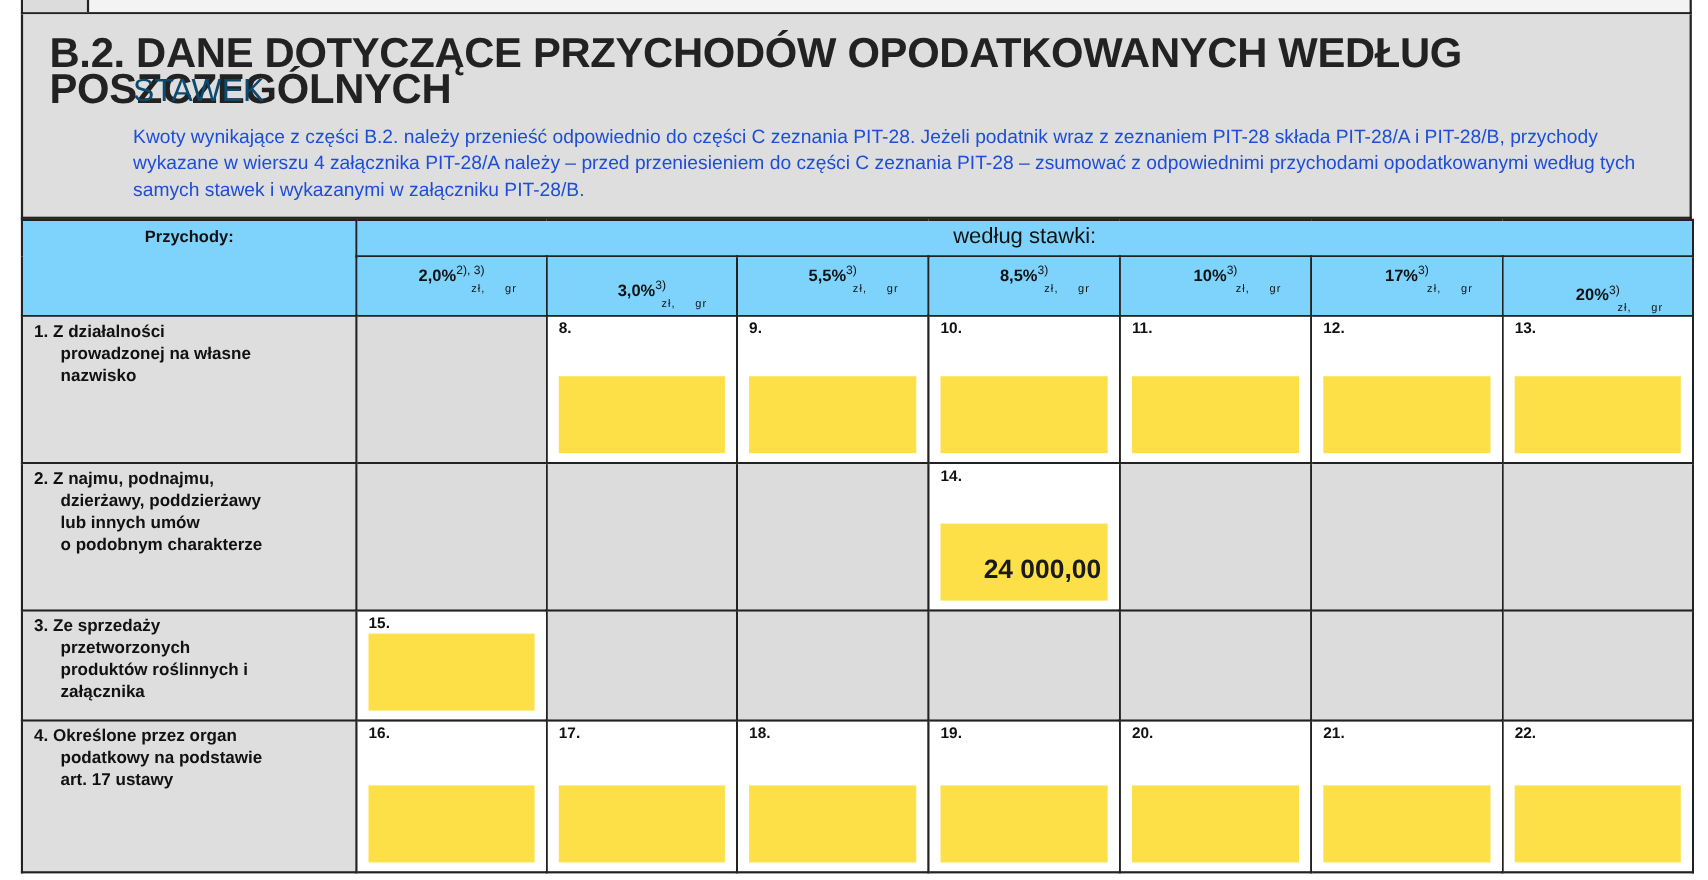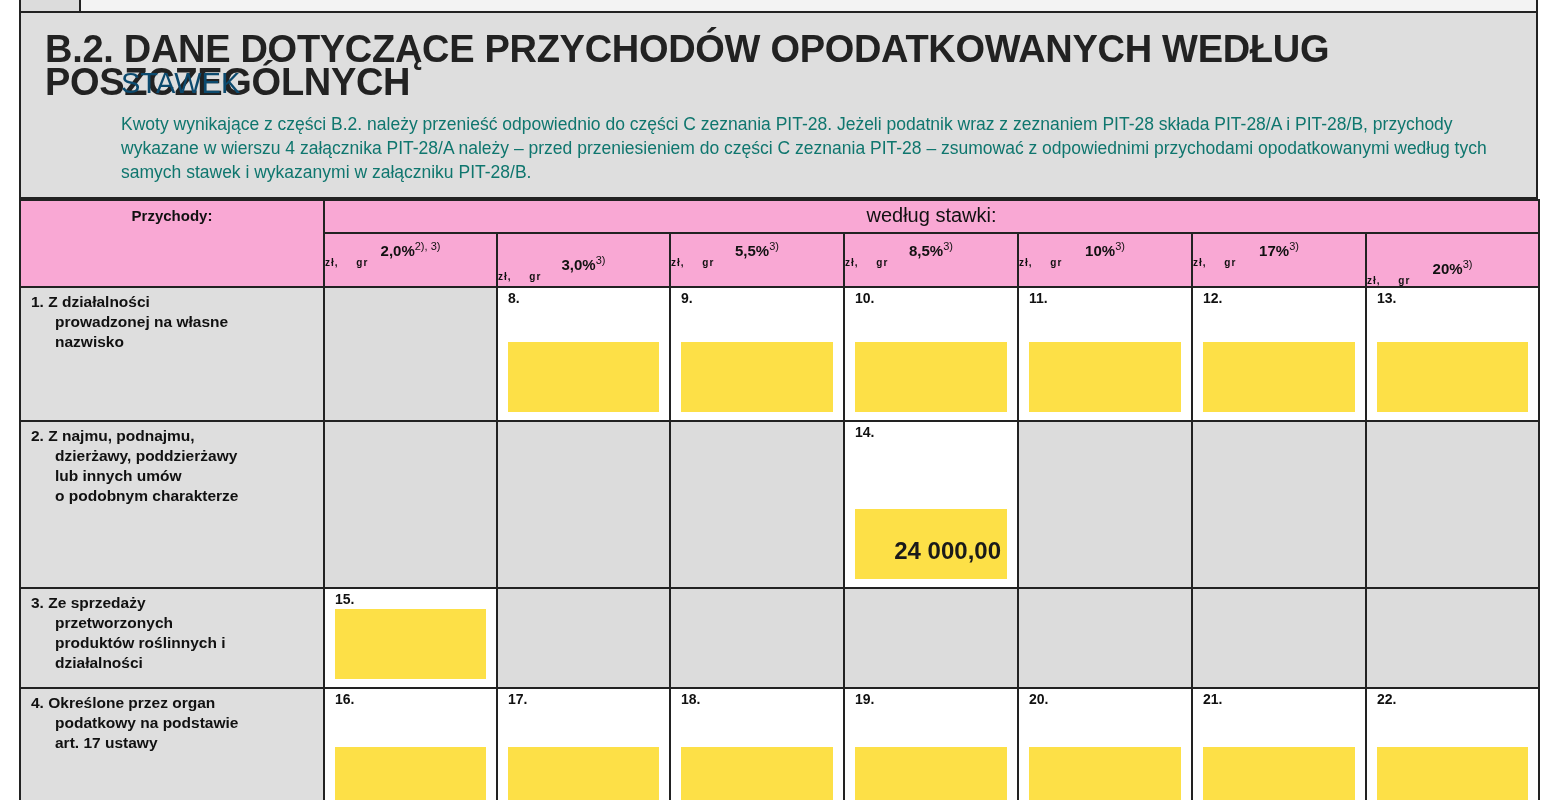--- a/index.html
+++ b/index.html
@@ -3,34 +3,34 @@
 <meta charset="utf-8">
 <style>
   html, body { margin:0; padding:0; background:#ffffff; }
   body { width:1553px; height:800px; position:relative; overflow:hidden; font-family:"Liberation Sans", sans-serif; color:#111; }
   .page { position:absolute; left:19px; top:0; width:1519px; height:789px; }
   .topstrip { position:absolute; left:0; top:0; width:1519px; height:13px; border-left:2px solid #222; border-right:2px solid #222; border-bottom:2px solid #222; box-sizing:border-box; background:#f3f3f3; }
   .topstrip .tcell { position:absolute; left:0; top:0; width:58px; height:11px; background:#dcdcdc; border-right:2px solid #222; }
   .section { position:absolute; left:0; top:13px; width:1519px; height:186px; background:#dedede; border-left:2px solid #222; border-right:2px solid #222; border-bottom:2px solid #222; box-sizing:border-box; }
   .title { position:absolute; left:24px; top:20px; font-size:38px; line-height:33px; letter-spacing:-0.3px; font-weight:bold; color:#222; }
   .title2 { position:absolute; left:100px; top:54px; font-size:29px; line-height:33px; color:#0c4a6e; }
-  .desc { position:absolute; left:100px; top:99px; width:1400px; font-size:17.5px; line-height:24px; color:#0f766e; }
+  .desc { position:absolute; left:100px; top:99px; width:1400px; font-size:17.5px; line-height:24px; color:#1d4ed8; }
   table.grid { position:absolute; left:0; top:199px; width:1519px; border-collapse:collapse; table-layout:fixed; }
   table.grid td { border:2px solid #222; box-sizing:border-box; padding:0; vertical-align:top; position:relative; }
-  .hdr { background:#f9a8d4; }
+  .hdr { background:#7dd3fc; }
   .grey { background:#dcdcdc; }
   .white { background:#ffffff; }
   .rowlabel { background:#dedede; font-weight:bold; font-size:15.5px; line-height:20px; padding:4px 6px 0 10px !important; }
   .rowlabel .l1 { display:block; }
   .rowlabel .ind { display:block; padding-left:24px; }
   .przy { text-align:center; font-weight:bold; font-size:15px; padding-top:6px !important; }
   .wg { text-align:center; font-size:20px; height:30px; padding-top:3px !important; }
   .rate { text-align:center; font-weight:bold; font-size:15px; }
   .rate .sup { font-size:11px; font-weight:normal; vertical-align:super; }
-  .rate .units { display:block; text-align:left; font-size:10px; font-weight:bold; padding-right:26px; letter-spacing:1px; word-spacing:14px; margin-top:-2px; }
+  .rate .units { display:block; text-align:right; font-size:10px; font-weight:normal; padding-right:26px; letter-spacing:1px; word-spacing:14px; margin-top:-2px; }
   .cellnum { position:absolute; left:10px; top:2px; font-size:14px; font-weight:bold; }
   .field { position:absolute; left:10px; right:10px; bottom:8px; background:#fde047; }
   .fval { position:absolute; right:6px; bottom:14px; font-size:24px; font-weight:bold; color:#1a1a1a; }
 </style>
 </head>
 <body>
 
 <div class="page">
   <div class="topstrip">
       <div class="tcell"></div>
@@ -127,21 +127,21 @@
               <span class="fval"></span>
             </div>
           </td>
           <td class="white">
             <span class="cellnum">13.</span>
             <div class="field" style="height:70px">
               <span class="fval"></span>
             </div>
           </td>
         </tr>
-        <tr style="height: 167px;">
+        <tr style="height: 134px;">
           <td class="rowlabel">
             <span class="l1">2. Z najmu, podnajmu,</span>
             <span class="ind">dzierżawy, poddzierżawy</span>
             <span class="ind">lub innych umów</span>
             <span class="ind">o podobnym charakterze</span>
           </td>
           <td class="grey"></td>
           <td class="grey"></td>
           <td class="grey"></td>
           <td class="white">
@@ -152,21 +152,21 @@
           </td>
           <td class="grey"></td>
           <td class="grey"></td>
           <td class="grey"></td>
         </tr>
         <tr style="height: 100px;">
           <td class="rowlabel">
             <span class="l1">3. Ze sprzedaży</span>
             <span class="ind">przetworzonych</span>
             <span class="ind">produktów roślinnych i</span>
-            <span class="ind">działalności</span>
+            <span class="ind">załącznika</span>
           </td>
           <td class="white">
             <span class="cellnum">15.</span>
             <div class="field" style="height:70px">
               <span class="fval"></span>
             </div>
           </td>
           <td class="grey"></td>
           <td class="grey"></td>
           <td class="grey"></td>

